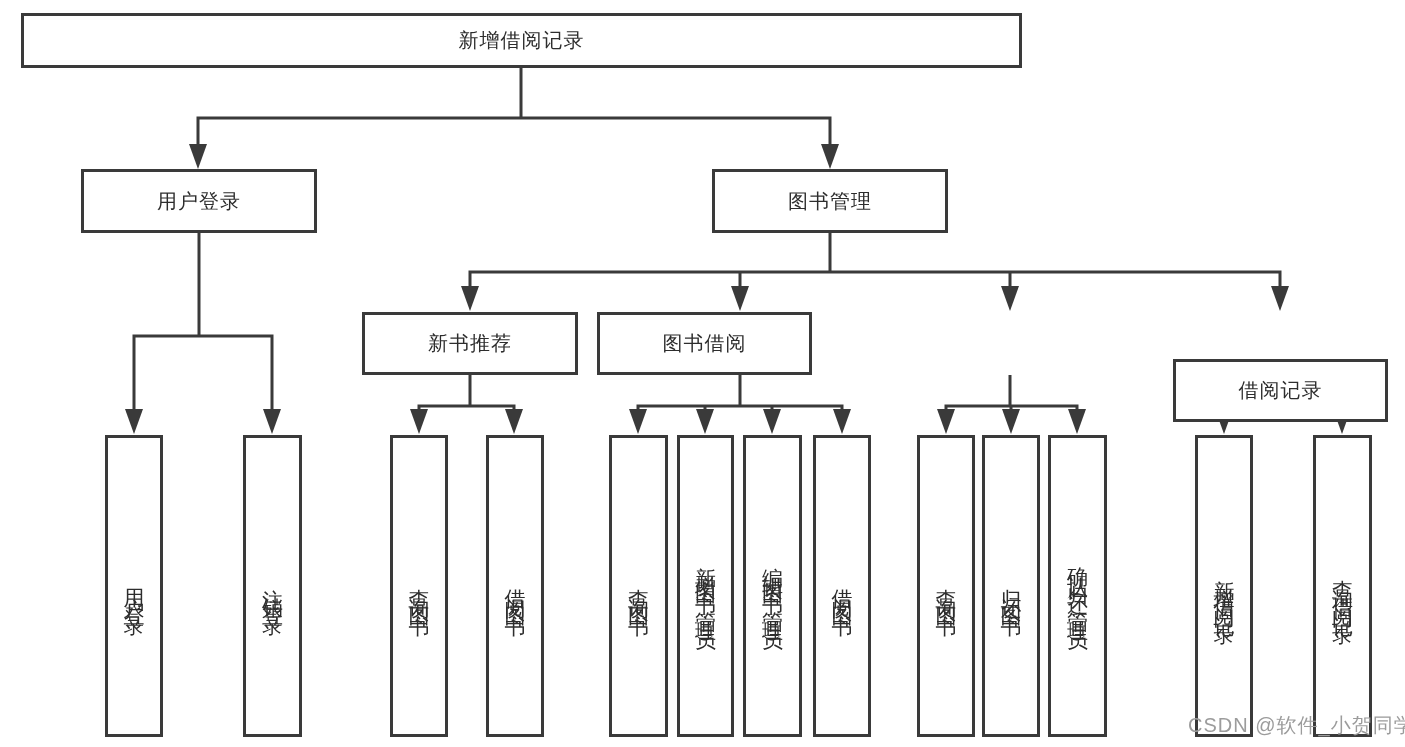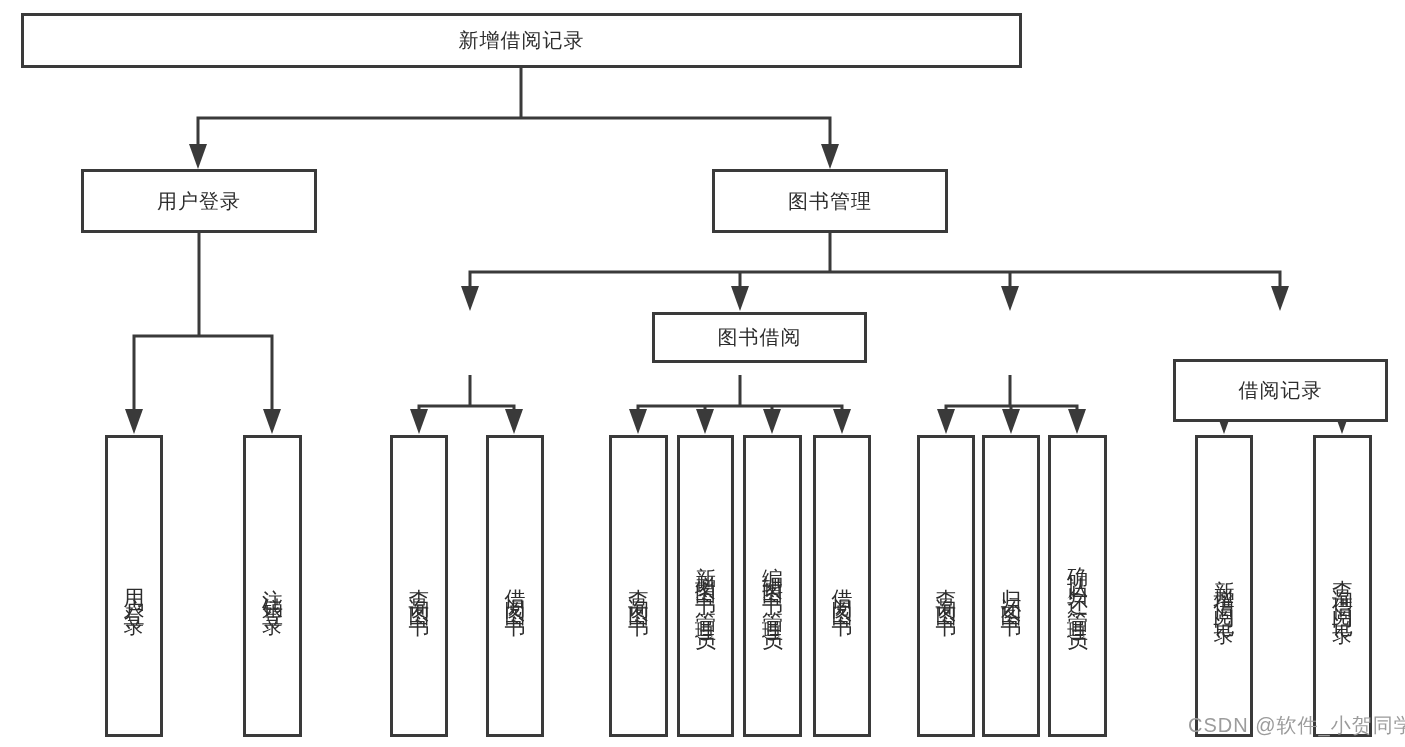--- a/index.html
+++ b/index.html
@@ -115,21 +115,24 @@
     <span>新增借阅记录</span>
   </div>
 
   <div class="node" style="left:81px; top:169px; width:236px; height:64px;">
     <span>用户登录</span>
   </div>
   <div class="node" style="left:712px; top:169px; width:236px; height:64px;">
     <span>图书管理</span>
   </div>
 
-  <div class="node" style="left:652px; top:312px; width:215px; height:51px;">
+  <div class="node" style="left:362px; top:312px; width:216px; height:63px;">
+    <span>新书推荐</span>
+  </div>
+  <div class="node" style="left:597px; top:312px; width:215px; height:63px;">
     <span>图书借阅</span>
   </div>
   <div class="node" style="left:1173px; top:312px; width:215px; height:63px;margin-top:47px;">
     <span>借阅记录</span>
   </div>
 
   <div class="vnode" style="left:105px; width:58px;">
     <span class="vtext">用户登录</span>
   </div>
   <div class="vnode" style="left:243px; width:59px;">

